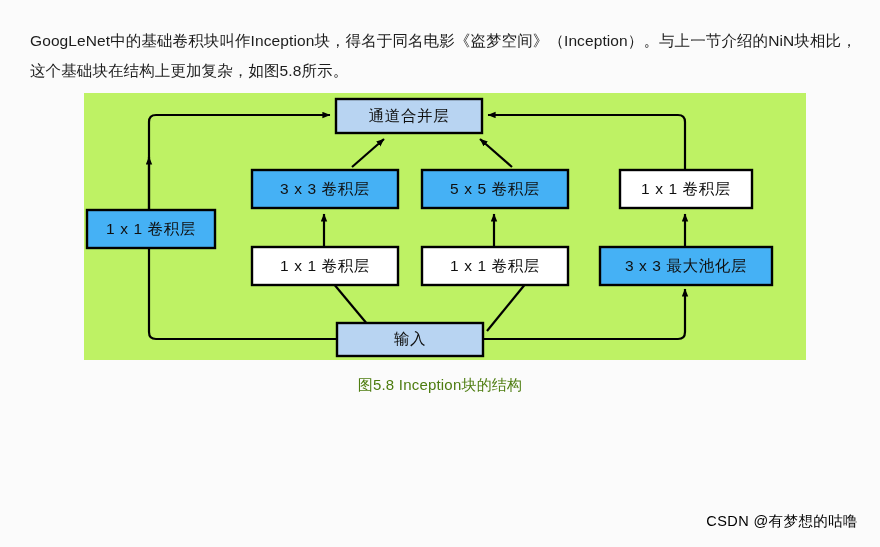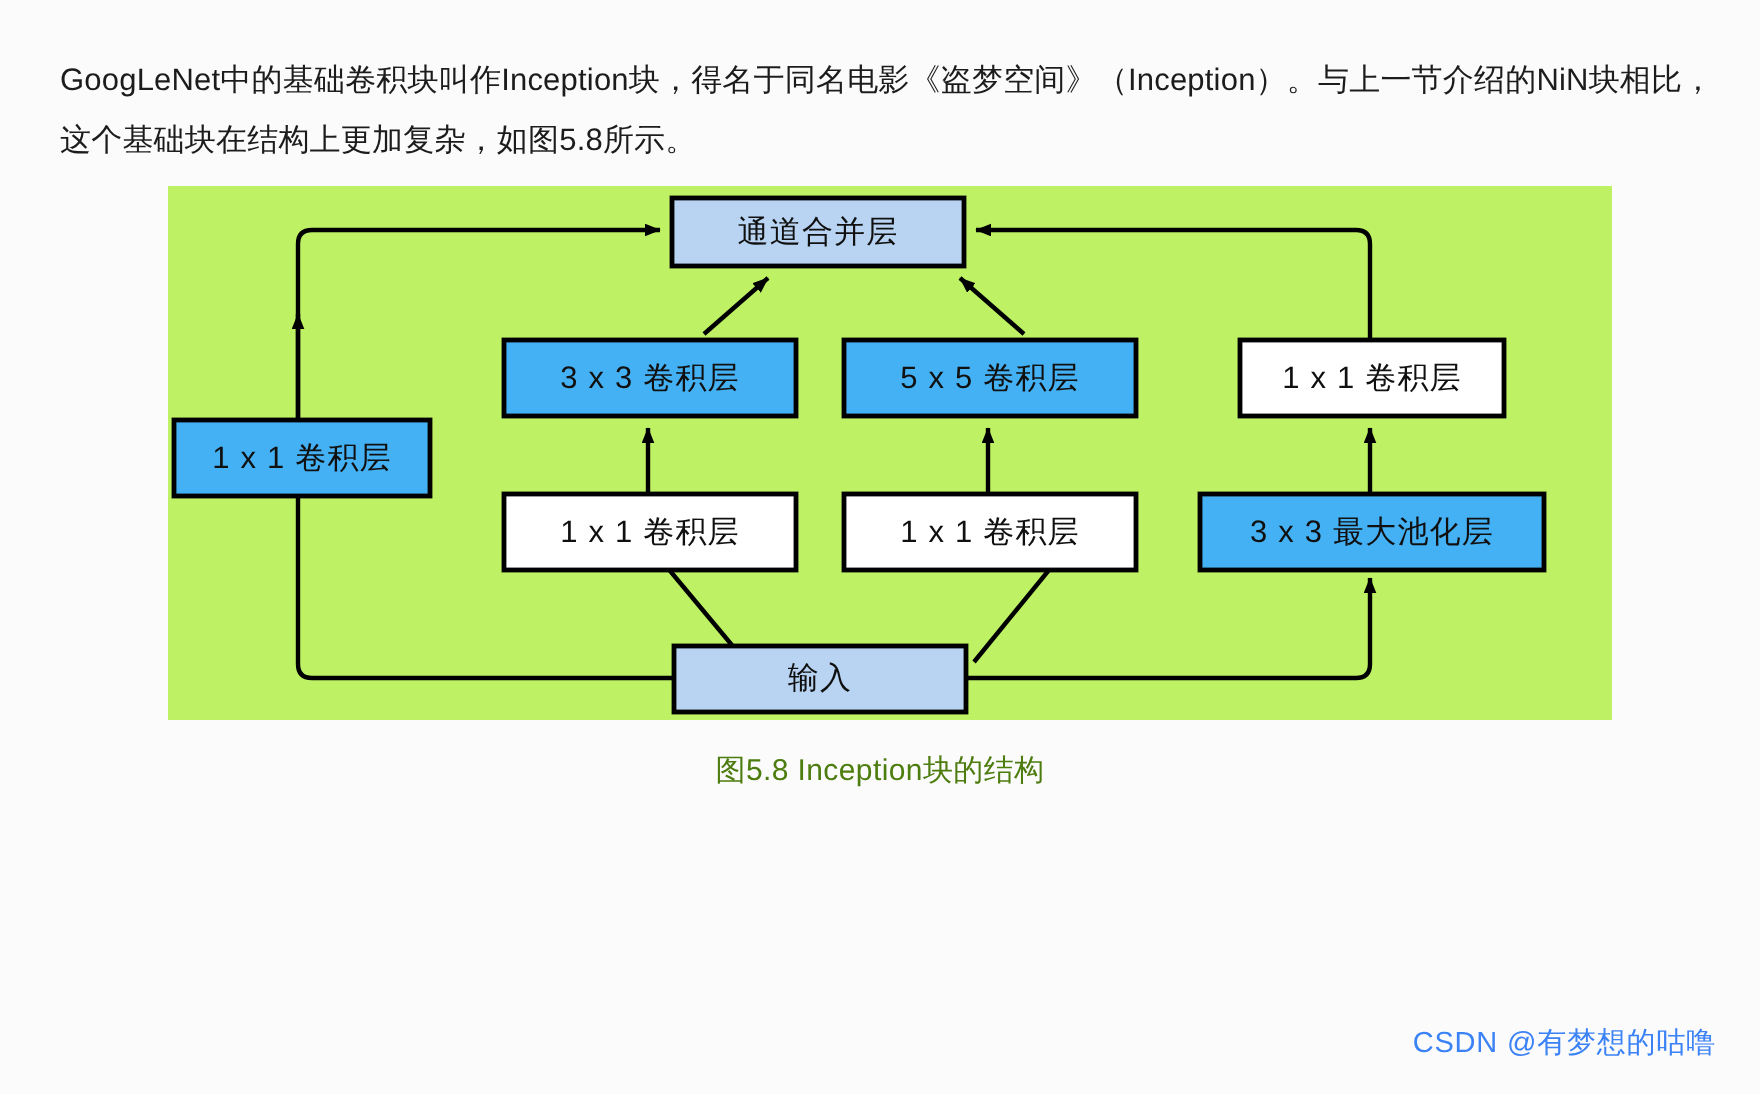--- a/index.html
+++ b/index.html
@@ -65,21 +65,21 @@
     font-size: 15px;
     color: #4d7c0f;
     letter-spacing: 0.2px;
     margin-top: 12px;
   }
   #watermark {
     position: absolute;
     right: 22px;
     top: 512px;
     font-size: 14.5px;
-    color: #3b82f6;
+    color: #000000;
     letter-spacing: 0.4px;
     white-space: nowrap;
   }
 </style>
 </head>
 <body>
 
 <div id="page">
 
   <p class="para" id="intro-paragraph">GoogLeNet中的基础卷积块叫作Inception块，得名于同名电影《盗梦空间》（Inception）。与上一节介绍的NiN块相比，这个基础块在结构上更加复杂，如图5.8所示。</p>

